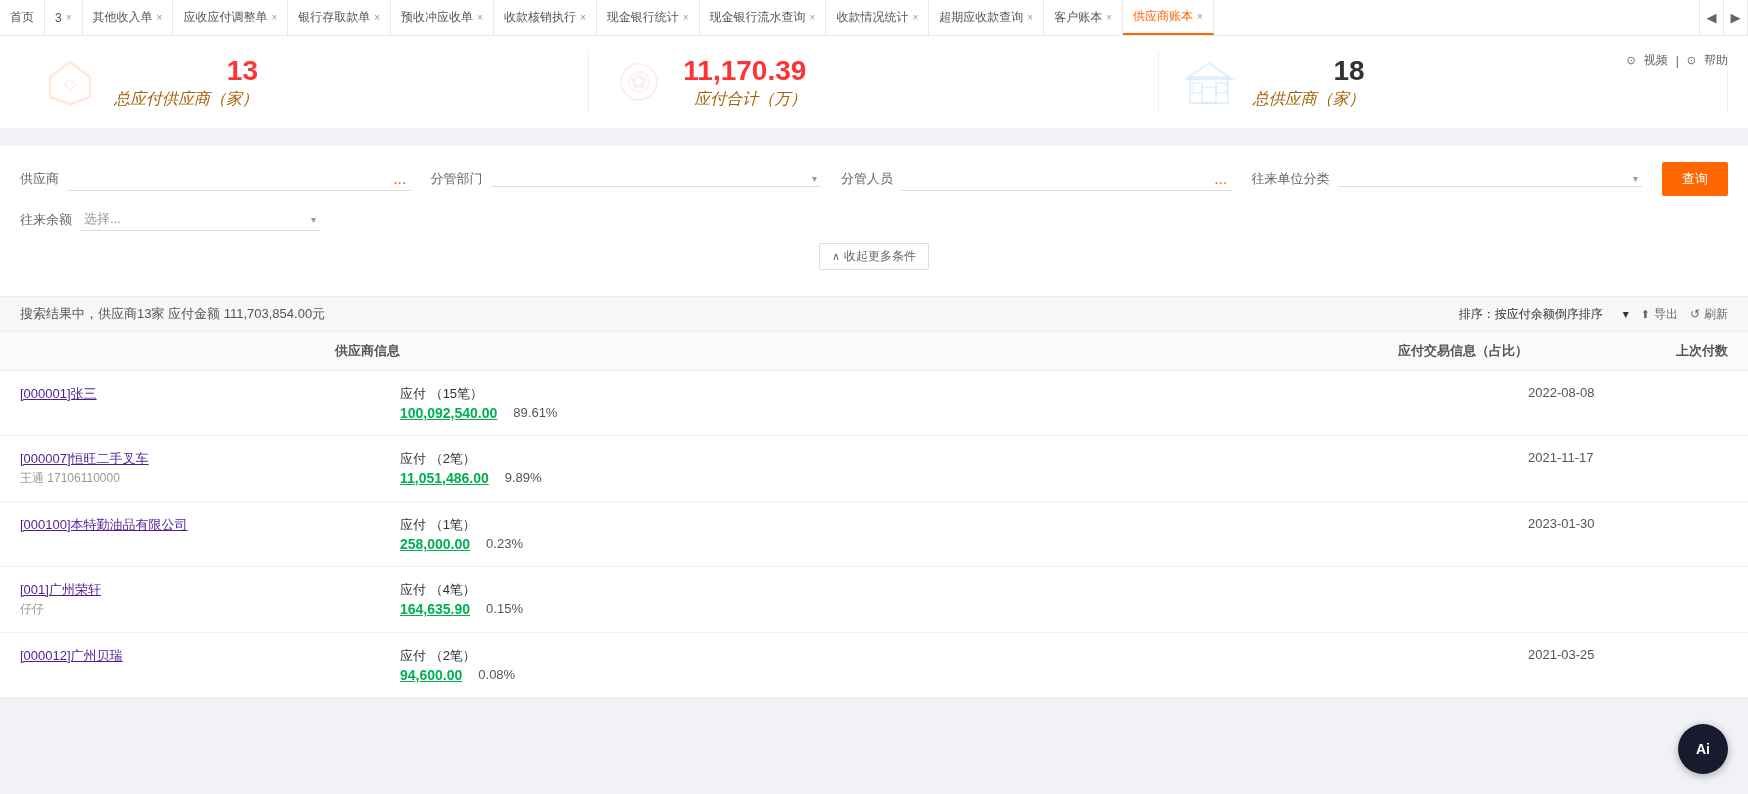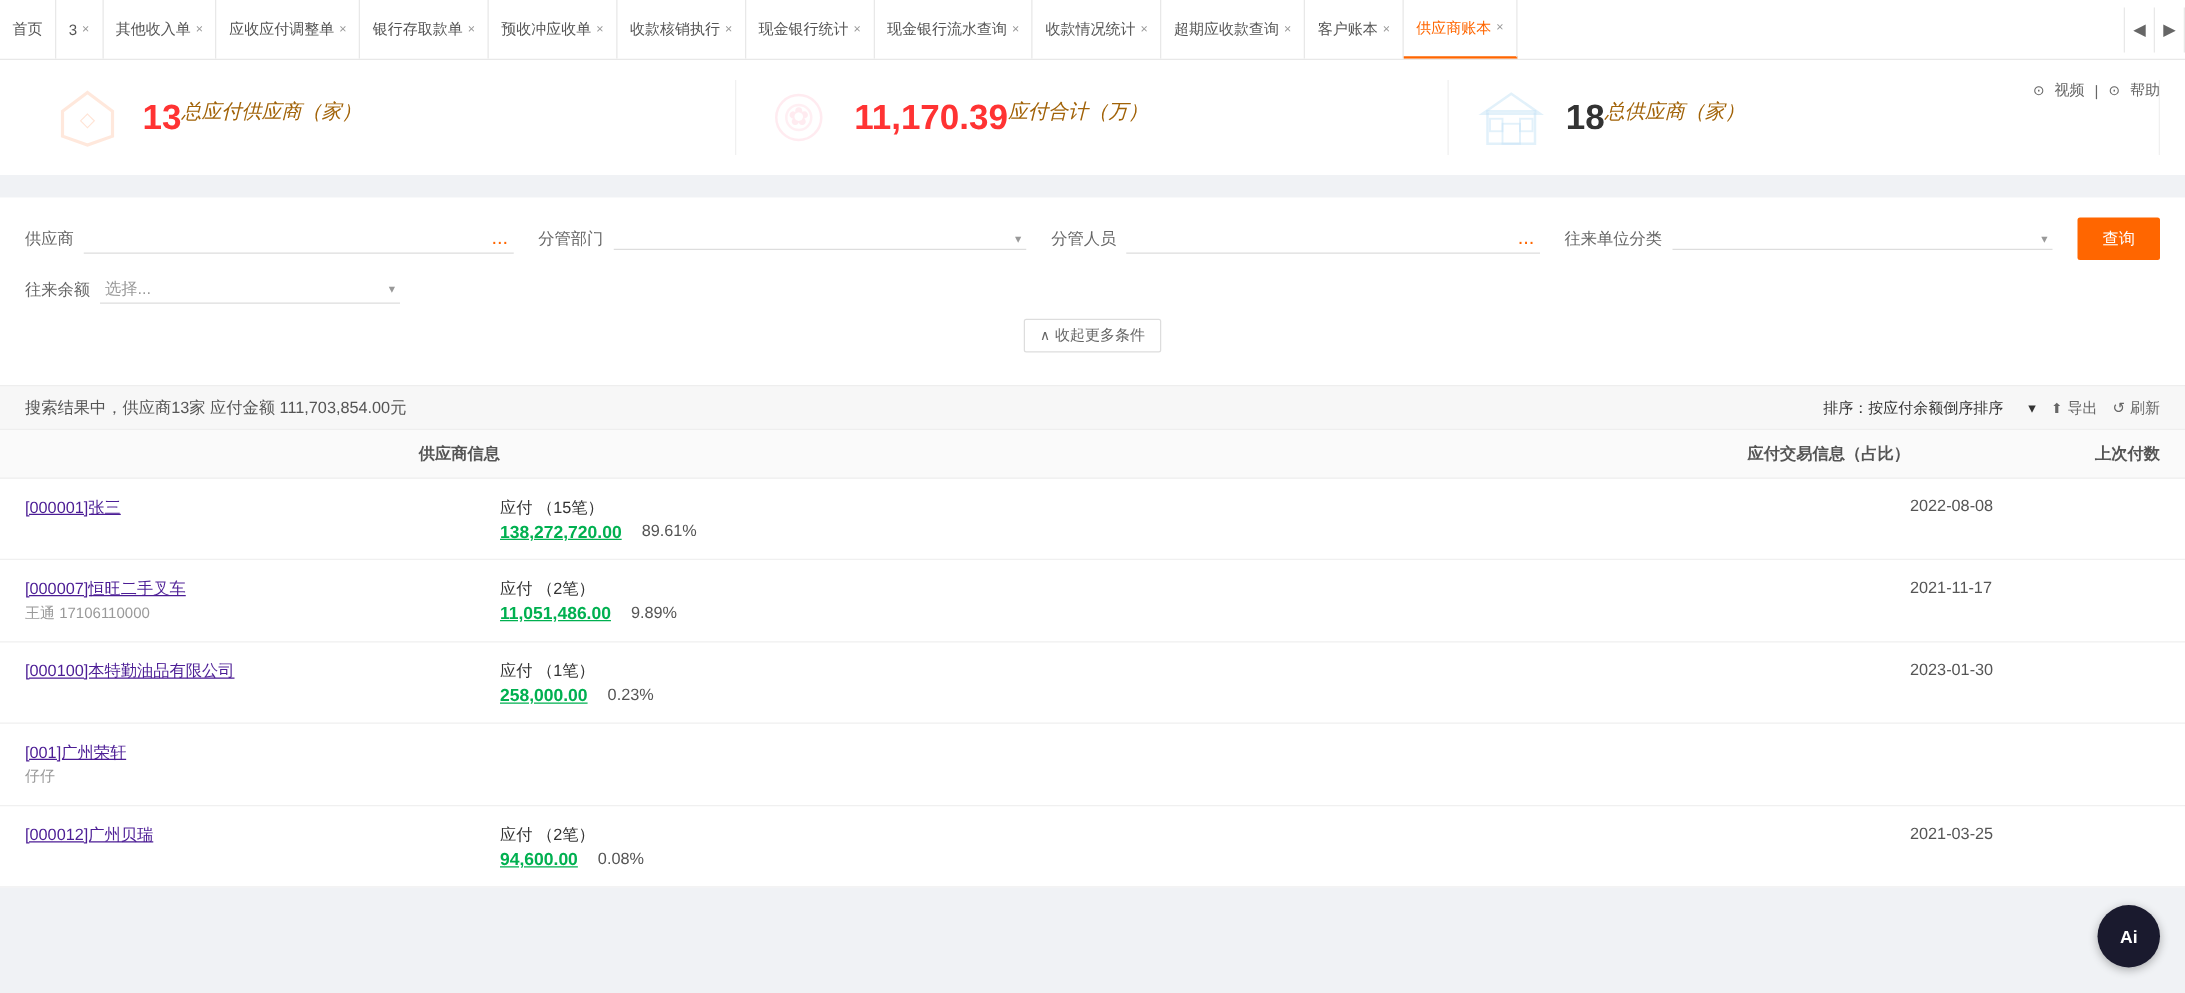--- a/index.html
+++ b/index.html
@@ -4,21 +4,21 @@
   <style>
     * { box-sizing: border-box; margin: 0; padding: 0; }
     body { font-family: 'Microsoft YaHei', '微软雅黑', Arial, sans-serif; font-size: 13px; background: #f0f2f5; color: #333; }
 
     
     .top-nav {
       display: flex;
       align-items: center;
       background: #fff;
       border-bottom: 1px solid #e8e8e8;
-      height: 48px;
+      height: 36px;
       overflow: hidden;
     }
     .nav-tab {
       display: flex;
       align-items: center;
       padding: 0 10px;
       height: 100%;
       border-right: 1px solid #e8e8e8;
       white-space: nowrap;
       cursor: pointer;
@@ -66,21 +66,21 @@
       height: 60px;
       display: flex;
       align-items: center;
       justify-content: center;
       font-size: 32px;
       opacity: 0.4;
     }
     .stat-icon.orange { color: #ff8c50; }
     .stat-icon.pink { color: #ff9db5; }
     .stat-icon.blue { color: #6db8e8; }
-    .stat-content { display: flex; flex-direction: row; text-align: right; }
+    .stat-content { display: flex; flex-direction: column; text-align: right; }
     .stat-number { font-size: 28px; font-weight: bold; color: #ff3333; line-height: 1.2; }
     .stat-label { font-size: 16px; color: #a16207; margin-top: 2px; font-style: italic; }
     .header-links {
       position: absolute;
       top: 16px;
       right: 20px;
       display: flex;
       align-items: center;
       gap: 8px;
       font-size: 12px;
@@ -411,21 +411,21 @@
   <div class="table-row" id="row-0">
     <div class="col-supplier">
       <div class="supplier-name">[000001]张三</div>
     </div>
     <div class="col-transaction">
       <div>
         <span>应付 </span>
         <span>（15笔）</span>
       </div>
       <div class="tx-row">
-        <span class="tx-amount">138,272,720.00</span>
+        <span class="tx-amount">100,092,540.00</span>
         <span class="tx-percent">89.61%</span>
       </div>
     </div>
     <div class="col-lastpay">
       <span class="lastpay-date">2022-08-08</span>
     </div>
   </div>
 
   <div class="table-row" id="row-1">
     <div class="col-supplier">
@@ -464,20 +464,30 @@
     <div class="col-lastpay">
       <span class="lastpay-date">2023-01-30</span>
     </div>
   </div>
 
   <div class="table-row" id="row-3">
     <div class="col-supplier">
       <div class="supplier-name">[001]广州荣轩</div>
       <div class="supplier-sub">仔仔</div>
     </div>
+    <div class="col-transaction">
+      <div>
+        <span>应付 </span>
+        <span>（4笔）</span>
+      </div>
+      <div class="tx-row">
+        <span class="tx-amount">164,635.90</span>
+        <span class="tx-percent">0.15%</span>
+      </div>
+    </div>
     <div class="col-lastpay">
       <span class="lastpay-date"></span>
     </div>
   </div>
 
   <div class="table-row" id="row-4">
     <div class="col-supplier">
       <div class="supplier-name">[000012]广州贝瑞</div>
     </div>
     <div class="col-transaction">

